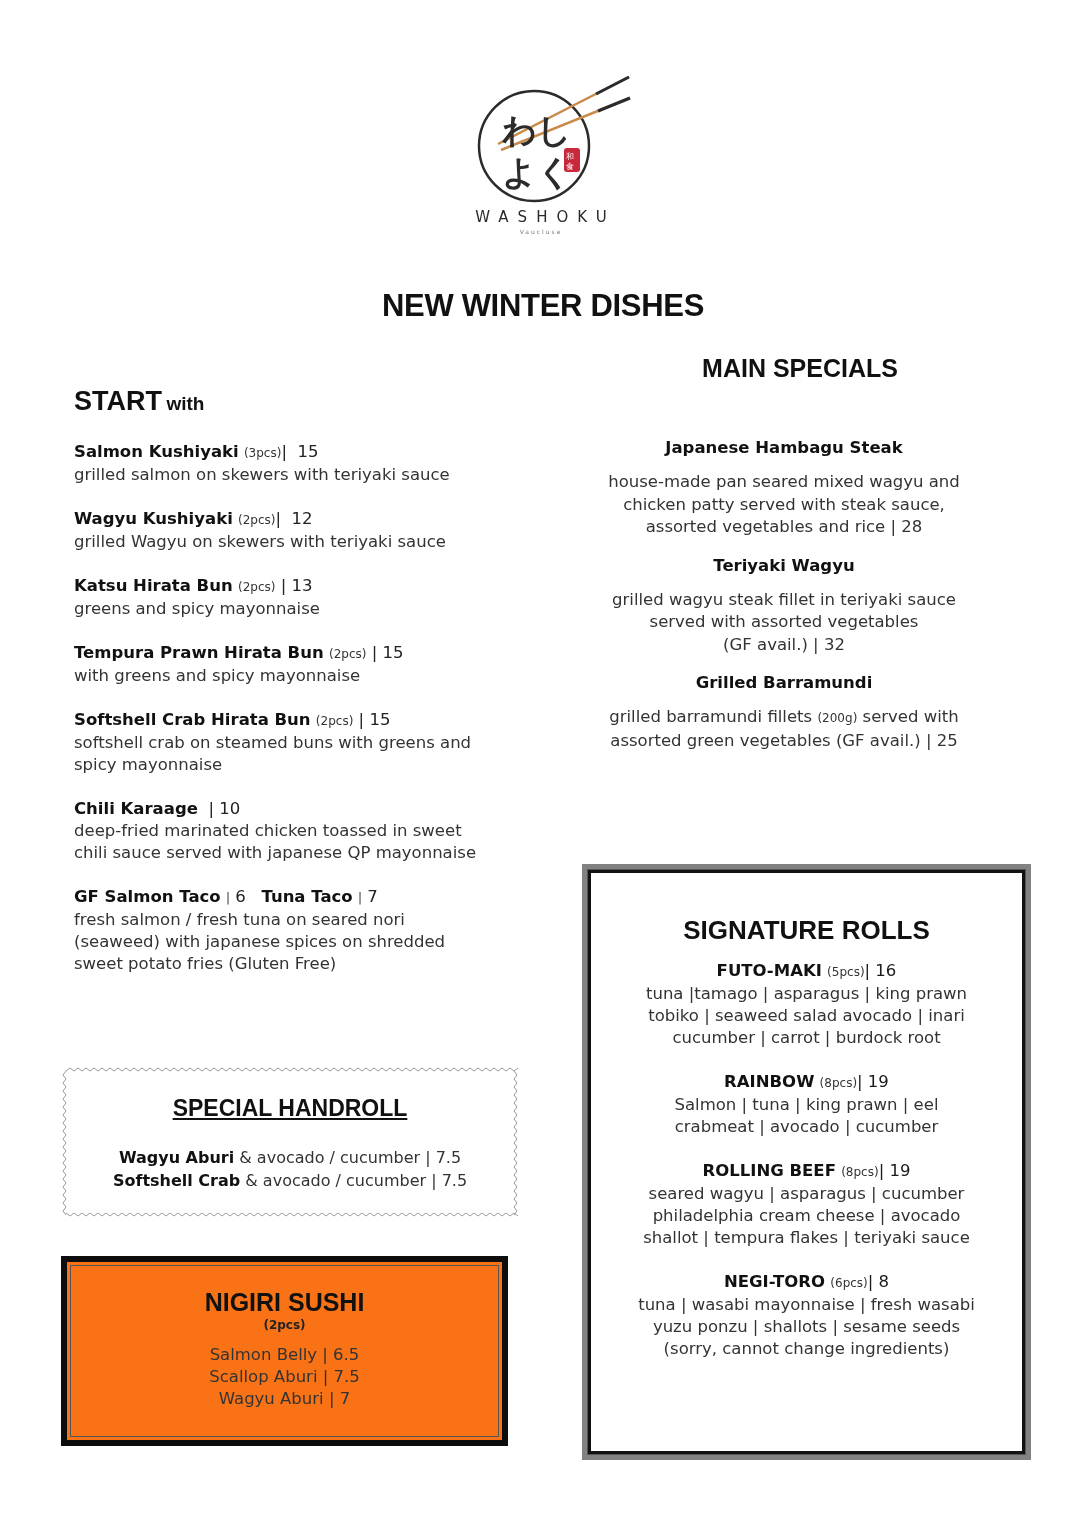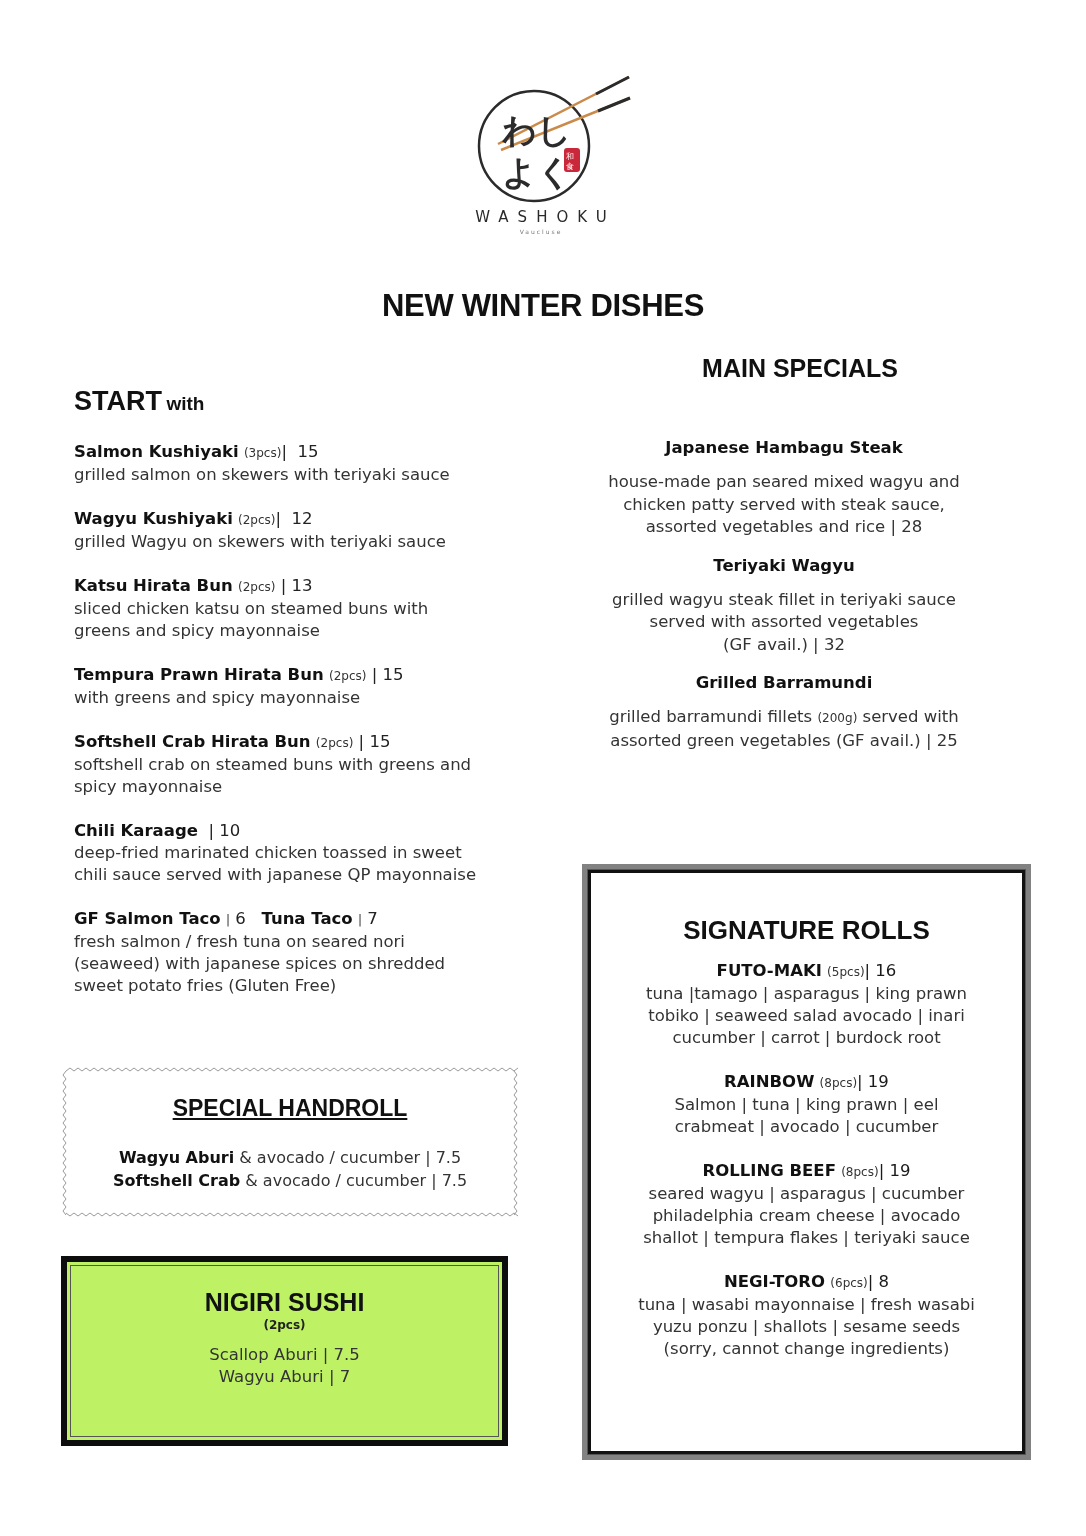--- a/index.html
+++ b/index.html
@@ -45,21 +45,21 @@
     
     .handroll { position: absolute; left: 62px; top: 1065px; width: 456px; height: 154px; }
     .handroll svg.frame { position: absolute; left: 0; top: 0; }
     .handroll-inner { position: absolute; left: 0; right: 0; top: 30px; text-align: center; }
     .handroll-title { font-family: "Liberation Sans", sans-serif; font-weight: bold; font-size: 23px; color: #111; margin-bottom: 24px; text-decoration: underline; }
     .handroll-line { font-size: 16px; line-height: 23px; color: #333; white-space: nowrap; }
     .handroll-line b { color: #111; }
 
     
     .nigiri { position: absolute; left: 61px; top: 1256px; width: 447px; height: 190px;
-      border: 6px solid #0d0d0d; background: #bef264; }
+      border: 6px solid #0d0d0d; background: #f97316; }
     .nigiri-inner { position: absolute; left: 3px; top: 3px; right: 3px; bottom: 3px; border: 1.5px solid #555; }
     .nigiri-content { position: absolute; left: 0; right: 0; top: 26px; text-align: center; }
     .nigiri-title { font-family: "Liberation Sans", sans-serif; font-weight: bold; font-size: 25px; color: #111; line-height: 28px; }
     .nigiri-sub { font-weight: bold; font-size: 12px; color: #222; margin-top: 2px; margin-bottom: 12px; }
     .nigiri-line { font-size: 16.5px; line-height: 22px; color: #333; }
 
     
     .sig { position: absolute; left: 582px; top: 864px; width: 449px; height: 596px;
       background: #828282; padding: 5px; }
     .sig-mid { width: 100%; height: 100%; background: #555; padding: 1px; }
@@ -102,21 +102,20 @@
   <div class="dish">
     <div class="dish-line"><span class="dish-name">Salmon Kushiyaki</span> <span class="pcs">(3pcs)</span><span class="sep">|</span>&nbsp; <span class="price">15</span></div>
     <div class="desc">grilled salmon on skewers with teriyaki sauce</div>
   </div>
   <div class="dish">
     <div class="dish-line"><span class="dish-name">Wagyu Kushiyaki</span> <span class="pcs">(2pcs)</span><span class="sep">|</span>&nbsp; <span class="price">12</span></div>
     <div class="desc">grilled Wagyu on skewers with teriyaki sauce</div>
   </div>
   <div class="dish">
     <div class="dish-line"><span class="dish-name">Katsu Hirata Bun</span> <span class="pcs">(2pcs)</span> <span class="sep">|</span> <span class="price">13</span></div>
-    <div class="desc">sliced chicken katsu on steamed buns with</div>
     <div class="desc">greens and spicy mayonnaise</div>
   </div>
   <div class="dish">
     <div class="dish-line"><span class="dish-name">Tempura Prawn Hirata Bun</span> <span class="pcs">(2pcs)</span> <span class="sep">|</span> <span class="price">15</span></div>
     <div class="desc">with greens and spicy mayonnaise</div>
   </div>
   <div class="dish">
     <div class="dish-line"><span class="dish-name">Softshell Crab Hirata Bun</span> <span class="pcs">(2pcs)</span> <span class="sep">|</span> <span class="price">15</span></div>
     <div class="desc">softshell crab on steamed buns with greens and</div>
     <div class="desc">spicy mayonnaise</div>
@@ -167,20 +166,21 @@
     <div class="handroll-line"><b>Wagyu Aburi</b><span> &amp; avocado / cucumber  |  7.5</span></div>
     <div class="handroll-line"><b>Softshell Crab</b><span> &amp; avocado / cucumber  |  7.5</span></div>
   </div>
 </div>
 
 <div class="nigiri">
   <div class="nigiri-inner"></div>
   <div class="nigiri-content">
     <div class="nigiri-title">NIGIRI SUSHI</div>
     <div class="nigiri-sub">(2pcs)</div>
+    <div class="nigiri-line">Salmon Belly | 6.5</div>
     <div class="nigiri-line">Scallop Aburi | 7.5</div>
     <div class="nigiri-line">Wagyu Aburi | 7</div>
   </div>
 </div>
 
 <div class="sig">
   <div class="sig-mid">
     <div class="sig-inner">
       <div class="sig-content">
         <div class="sig-title">SIGNATURE ROLLS</div>

